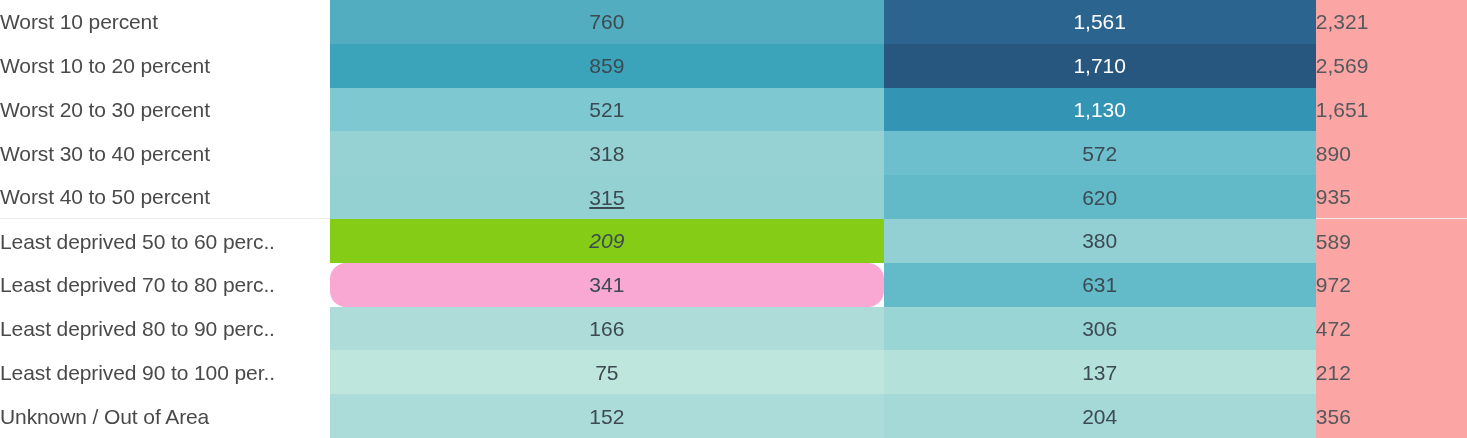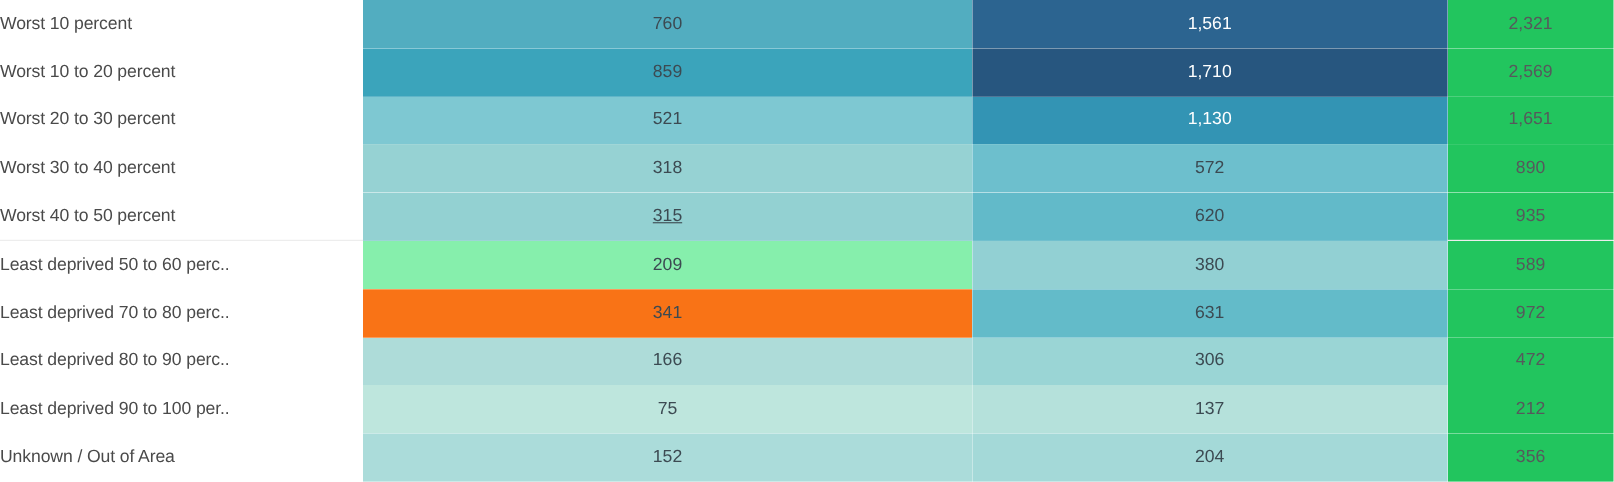--- a/index.html
+++ b/index.html
@@ -23,21 +23,21 @@
   }
 
   #heat-table tr {
     height: 39.8px;
   }
 
   #heat-table td {
     padding: 0;
     margin: 0;
     vertical-align: middle;
-    font-size: 16px;
+    font-size: 21px;
     line-height: 1;
     white-space: nowrap;
     overflow: hidden;
   }
 
   .col-label {
     width: 310px;
     padding-left: 14px;
     color: #4a4a4a;
     text-align: left;
@@ -52,24 +52,24 @@
   }
 
   .col-m2 {
     width: 406px;
     text-align: center;
     color: #3c4a52;
   }
 
   .col-total {
     width: 142px;
-    text-align: center;
+    text-align: left;
     padding-right: 17px;
     color: #56595c;
-    background: #22c55e;
+    background: #fca5a5;
   }
 
   
   tr.div-row td {
     border-bottom: 1px solid #ececec;
   }
   tr.div-row td.col-m1,
   tr.div-row td.col-m2 {
     border-bottom: none;
   }
@@ -104,27 +104,27 @@
         <td class="col-total">890</td>
       </tr>
       <tr class="div-row">
         <td class="col-label">Worst 40 to 50 percent</td>
         <td class="col-m1" style="background: rgb(147, 209, 210); color: rgb(60, 74, 82); text-decoration: underline;">315</td>
         <td class="col-m2" style="background: rgb(98, 186, 201); color: rgb(60, 74, 82);">620</td>
         <td class="col-total">935</td>
       </tr>
       <tr>
         <td class="col-label">Least deprived 50 to 60 perc..</td>
-        <td class="col-m1" style="background: #86efac; color: rgb(60, 74, 82);">209</td>
+        <td class="col-m1" style="background: #84cc16; color: rgb(60, 74, 82); font-style: italic;">209</td>
         <td class="col-m2" style="background: rgb(146, 208, 211); color: rgb(60, 74, 82);">380</td>
         <td class="col-total">589</td>
       </tr>
       <tr>
         <td class="col-label">Least deprived 70 to 80 perc..</td>
-        <td class="col-m1" style="background: #f97316; color: rgb(60, 74, 82);">341</td>
+        <td class="col-m1" style="background: #f9a8d4; color: rgb(60, 74, 82); border-radius: 16px;">341</td>
         <td class="col-m2" style="background: rgb(99, 187, 201); color: rgb(60, 74, 82);">631</td>
         <td class="col-total">972</td>
       </tr>
       <tr>
         <td class="col-label">Least deprived 80 to 90 perc..</td>
         <td class="col-m1" style="background: rgb(174, 220, 217); color: rgb(60, 74, 82);">166</td>
         <td class="col-m2" style="background: rgb(154, 213, 213); color: rgb(60, 74, 82);">306</td>
         <td class="col-total">472</td>
       </tr>
       <tr>

